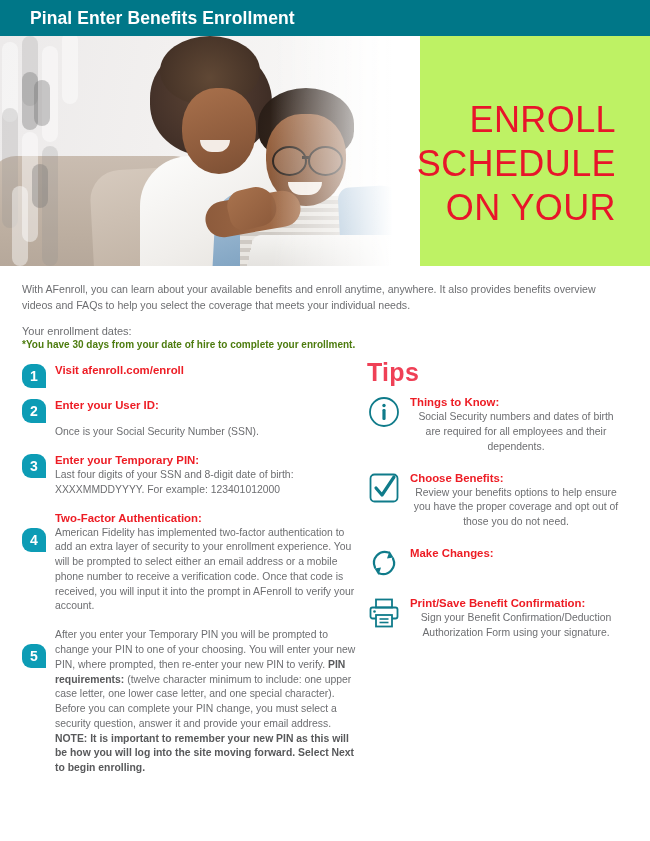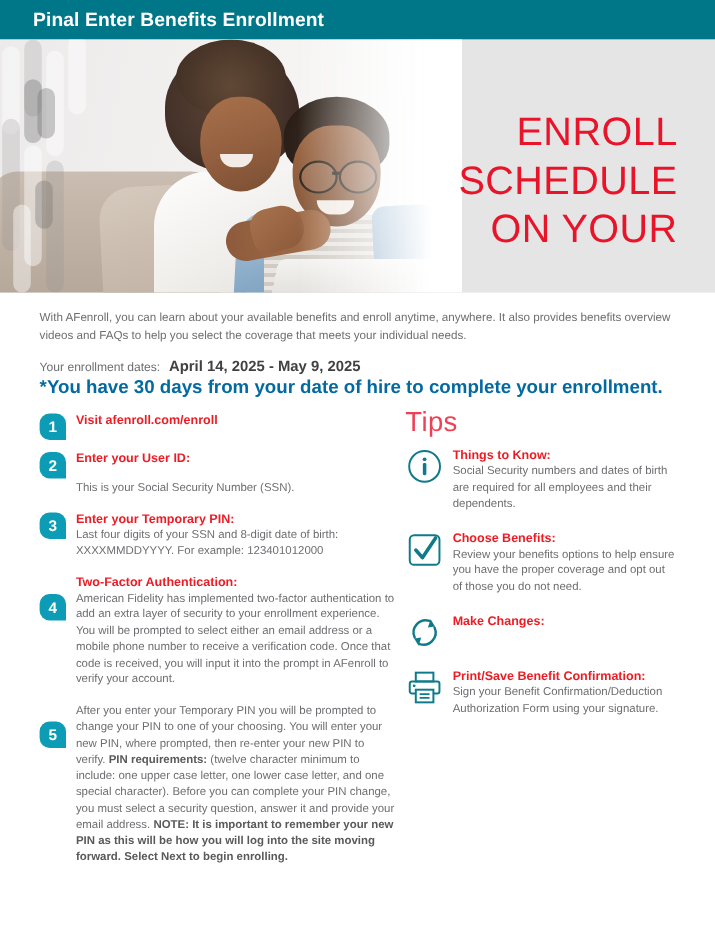--- a/index.html
+++ b/index.html
@@ -31,21 +31,21 @@
     font-weight: bold;
     letter-spacing: 0.1px;
   }
 
   
   .hero {
     position: relative;
     height: 230px;
     width: 650px;
     overflow: hidden;
-    background: #e5e5e5;
+    background: #bef264;
   }
   .hero-photo {
     position: absolute;
     left: 0; top: 0;
     width: 420px;
     height: 230px;
     overflow: hidden;
   }
   
   .ph-wall {
@@ -174,21 +174,21 @@
     top: 62px;
     text-align: right;
     color: #e8152a;
     font-size: 36px;
     line-height: 1.22;
     letter-spacing: 0.4px;
     font-weight: 300;
   }
 
   
-  .content { padding: 0 36px; box-sizing: border-box; }
+  .content { padding: 0 22px; box-sizing: border-box; }
   .intro {
     font-size: 10.6px;
     line-height: 1.48;
     color: #6d6e71;
     margin-top: 16px;
     width: 600px;
   }
   .dates-row {
     margin-top: 12px;
     font-size: 11px;
@@ -197,23 +197,23 @@
     align-items: baseline;
     gap: 8px;
   }
   .dates-value {
     font-size: 13.5px;
     font-weight: bold;
     color: #414042;
   }
   .warning {
     margin-top: 2px;
-    color: #0369a1;
-    font-weight: bold;
-    font-size: 17px;
+    color: #4d7c0f;
+    font-weight: bold;
+    font-size: 10px;
   }
 
   
   .columns {
     display: flex;
     margin-top: 14px;
     gap: 0;
   }
   .col-left { width: 335px; }
   .col-right { width: 265px; padding-left: 10px; box-sizing: border-box; }
@@ -249,21 +249,21 @@
     color: #6d6e71;
   }
   .step-text b { color: #58595b; }
   .step-gap { height: 12px; }
   .step.title-above .badge { margin-top: 16px; }
 
   
   .tips-heading {
     color: #ef4056;
     font-size: 25px;
-    font-weight: 400;
+    font-weight: 700;
     margin: -6px 0 8px 0;
     letter-spacing: 0.3px;
   }
   .tip {
     display: flex;
     align-items: flex-start;
     margin-bottom: 16px;
   }
   .tip-icon {
     flex: 0 0 auto;
@@ -275,20 +275,21 @@
   .tip-title {
     color: #ed1c24;
     font-weight: bold;
     font-size: 11.4px;
     margin-bottom: 2px;
   }
   .tip-text {
     font-size: 10.4px;
     line-height: 1.42;
     color: #6d6e71;
+    text-align: center;
   }
   .tip-text b { color: #58595b; }
 </style>
 </head>
 <body>
 
 <div class="header-bar">
   <div class="header-title">Pinal Enter Benefits Enrollment</div>
 </div>
 
@@ -342,42 +343,41 @@
     <div>ON YOUR</div>
   </div>
 </div>
 
 <div class="content">
 
   <div class="intro">With AFenroll, you can learn about your available benefits and enroll anytime, anywhere.  It also provides benefits overview videos and FAQs to help you select the coverage that meets your individual needs.</div>
 
   <div class="dates-row">
     <span>Your enrollment dates:</span>
-    <span class="dates-value">April 14, 2025 - May 9, 2025</span>
   </div>
 
   <div class="warning">*You have 30 days from your date of hire to complete your enrollment.</div>
 
   <div class="columns">
 
     <div class="col-left">
 
       <div class="step">
         <div class="badge">1</div>
         <div class="step-body">
           <div class="step-title">Visit afenroll.com/enroll</div>
         </div>
       </div>
 
       <div class="step">
         <div class="badge">2</div>
         <div class="step-body">
           <div class="step-title">Enter your User ID:</div>
           <div class="step-gap"></div>
-          <div class="step-text">This is your Social Security Number (SSN).</div>
+          <div class="step-text">Once is your Social Security Number (SSN).</div>
         </div>
       </div>
 
       <div class="step" style="margin-top:14px;">
         <div class="badge">3</div>
         <div class="step-body">
           <div class="step-title">Enter your Temporary PIN:</div>
           <div class="step-text">Last four digits of your SSN and 8-digit date of birth: XXXXMMDDYYYY. For example: 123401012000</div>
         </div>
       </div>

